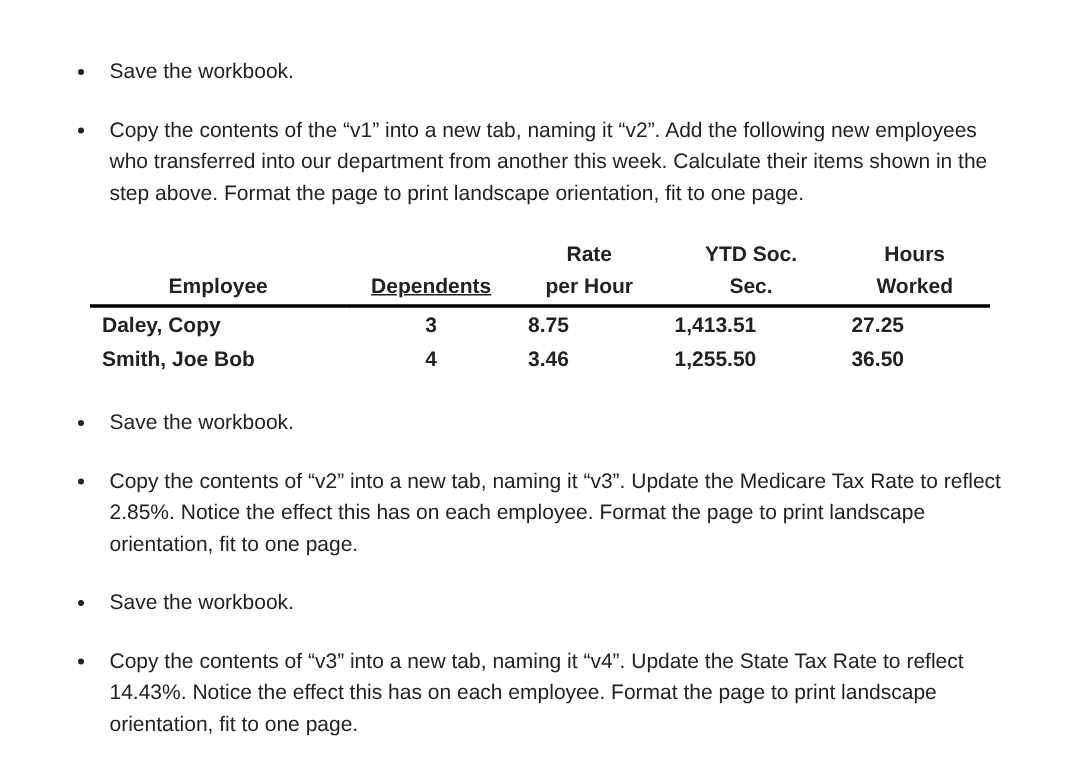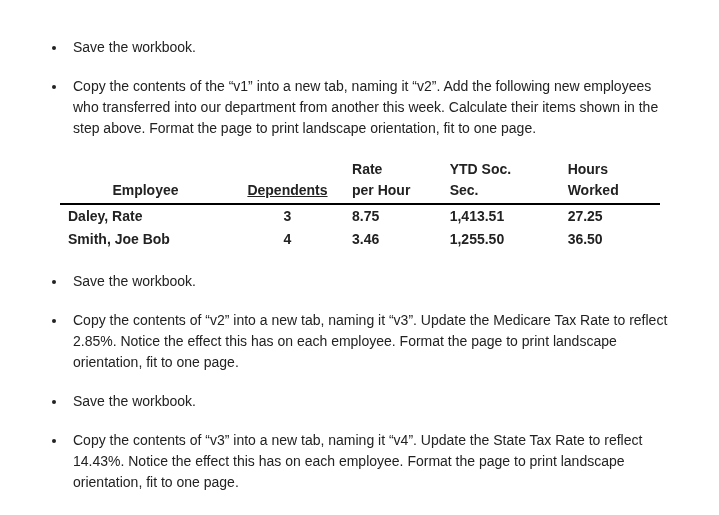--- a/index.html
+++ b/index.html
@@ -31,21 +31,21 @@
     width: 600px;
   }
   table.emp th {
     font-weight: bold;
     text-align: center;
     padding: 2px 8px;
     border-bottom: 2px solid #000;
     vertical-align: bottom;
   }
   table.emp th.center { text-align: center; text-decoration: underline; }
-  table.emp th.right { text-align: left; }
+  table.emp th.right { text-align: center; }
   table.emp td {
     font-weight: bold;
     padding: 1px 8px;
     text-align: left;
   }
   table.emp td.center { text-align: center; }
   table.emp td.right { }
 </style>
 </head>
 <body>
@@ -69,21 +69,21 @@
         <span>Sec.</span>
       </th>
       <th class="right" style="width:90px">
         <span>Hours</span><br>
         <span>Worked</span>
       </th>
     </tr>
   </thead>
   <tbody>
     <tr>
-      <td>Daley, Rate</td>
+      <td>Daley, Copy</td>
       <td class="center">3</td>
       <td class="right">8.75</td>
       <td class="right">1,413.51</td>
       <td class="right">27.25</td>
     </tr>
     <tr>
       <td>Smith, Joe Bob</td>
       <td class="center">4</td>
       <td class="right">3.46</td>
       <td class="right">1,255.50</td>

